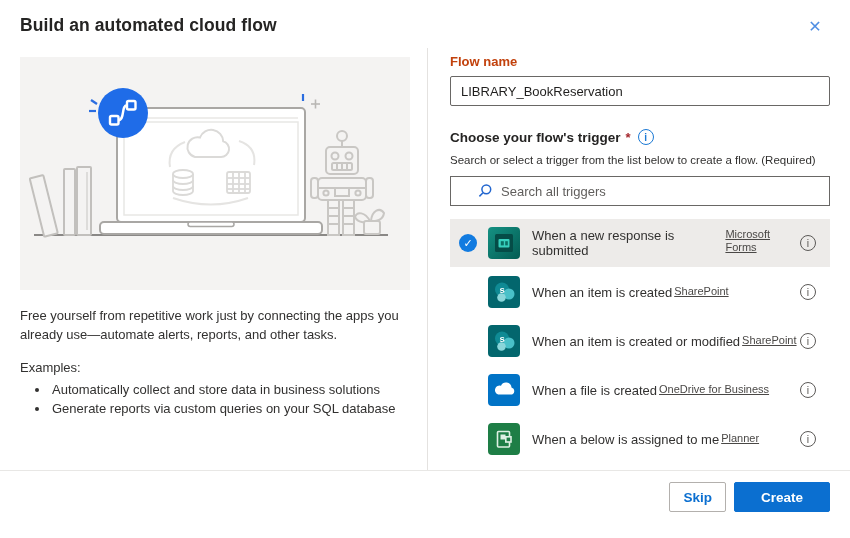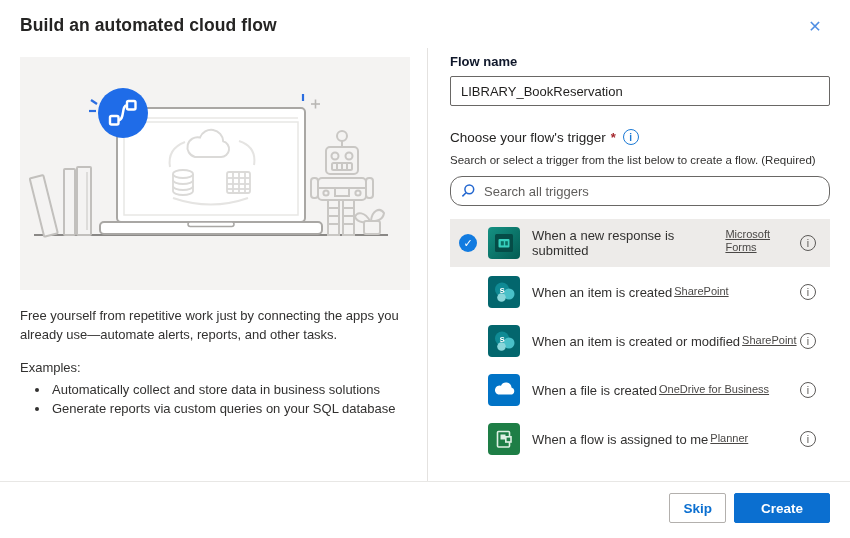--- a/index.html
+++ b/index.html
@@ -18,53 +18,53 @@
   .left-desc { margin-top:16px; font-size:13px; line-height:19px; color:#323130; }
   .examples-label { margin-top:15px; font-size:13px; line-height:18px; }
   .examples-list { margin-top:3px; padding-left:30px; font-size:13px; line-height:19px; }
   .examples-list li { padding-left:2px; }
 
   
   .v-divider { position:absolute; left:427px; top:48px; width:1px; height:437px; background:#e4e2e0; }
 
   
   .right-panel { position:absolute; left:450px; top:54px; width:380px; }
-  .field-label { font-size:13px; font-weight:700; color:#0f172a; }
+  .field-label { font-size:13px; font-weight:700; color:#c2410c; }
   .flow-name-input { margin-top:7px; width:380px; height:30px; border:1px solid #696765; border-radius:2px;
                      padding:12px 10px; font-size:13px; color:#201f1e; font-family:"Liberation Sans",sans-serif; background:#fff; }
   .trigger-head { margin-top:23px; display:flex; align-items:center; gap:7px; }
-  .trigger-label { font-size:13.5px; font-weight:400; color:#252423; }
+  .trigger-label { font-size:13.5px; font-weight:700; color:#252423; }
   .req-star { color:#a4262c; font-size:13px; font-weight:700; margin-left:-2px; }
   .info-circle { display:inline-flex; align-items:center; justify-content:center; width:16px; height:16px;
                  border-radius:50%; font-size:10px; font-weight:700; cursor:pointer; background:transparent; }
   .info-blue { border:1.4px solid #1b79d4; color:#1b79d4; }
   .info-gray { border:1.4px solid #5b5957; color:#5b5957; font-weight:400; font-size:10.5px; }
   .trigger-help { margin-top:9px; font-size:11.5px; color:#323130; }
-  .search-box { margin-top:10px; width:380px; height:30px; border:1px solid #696765; border-radius:12px;
-                display:flex; align-items:center; padding:0 9px; gap:8px; background:#fff; }
+  .search-box { margin-top:10px; width:380px; height:30px; border:1px solid #696765; border-radius:0;
+                display:flex; align-items:center; padding:0 26px; gap:8px; background:#fff; }
   .search-box input { flex:1; border:none; outline:none; font-size:13px; color:#201f1e; background:transparent;
                       font-family:"Liberation Sans",sans-serif; }
   .search-box input::placeholder { color:#605e5c; opacity:1; }
 
   
   .trigger-list { margin-top:13px; }
   .trigger-row { position:relative; width:380px; height:48px; display:flex; align-items:center;
                  padding:0 12px 0 9px; cursor:pointer; margin-bottom:1px; background:#fff; }
   .trigger-row.selected { background:#edebe9; }
   .check-col { width:29px; flex:none; display:flex; align-items:center; }
   .check-circle { width:18px; height:18px; border-radius:50%; background:#127be0; color:#fff; font-size:11px;
                   font-weight:700; display:flex; align-items:center; justify-content:center; }
   .tile { width:32px; height:32px; flex:none; margin-right:12px; }
   .trigger-text { flex:1; display:flex; gap:2px; min-width:0; }
   .trigger-title { font-size:13px; color:#323130; line-height:15px; }
   .trigger-service { font-size:11px; color:#4a4846; line-height:13px;text-decoration:underline; }
   .row-info { flex:none; margin-right:2px; }
 
   
-  .footer { position:absolute; left:0; bottom:4px; width:850px; height:53px; border-top:1px solid #e8e7e5;
+  .footer { position:absolute; left:0; bottom:15px; width:850px; height:53px; border-top:1px solid #e8e7e5;
             display:flex; align-items:center; justify-content:flex-end; gap:8px; padding-right:20px; background:#fff;padding-left:44px; }
   .btn { height:30px; border-radius:2px; font-size:13.5px; font-weight:700; cursor:pointer;
          font-family:"Liberation Sans",sans-serif; }
   .btn-skip { padding:0 13px; background:#fff; border:1px solid #b3b0ad; color:#0b6fd0; }
   .btn-create { padding:0 26px; background:#0b6fd0; border:1px solid #0b6fd0; color:#fff; }
   .btn-cancel { padding:0 21px; background:#fff; border:1px solid #b3b0ad; color:#201f1e; }
 </style>
 </head>
 <body>
 
@@ -269,21 +269,21 @@
 
       <div class="trigger-row">
         <span class="check-col"></span>
         <svg class="tile" viewBox="0 0 32 32">
           <rect width="32" height="32" rx="4" fill="#1e7e46"></rect>
           <rect x="9.5" y="8.5" width="12" height="15.5" rx="1" fill="none" stroke="#dff1e4" stroke-width="1.6"></rect>
           <rect x="12.5" y="11.5" width="5" height="5" fill="#dff1e4"></rect>
           <rect x="17.8" y="13.8" width="5.2" height="5.2" fill="#1e7e46" stroke="#dff1e4" stroke-width="1.6"></rect>
         </svg>
         <div class="trigger-text">
-          <span class="trigger-title">When a flow is assigned to me</span>
+          <span class="trigger-title">When a below is assigned to me</span>
           <span class="trigger-service">Planner</span>
         </div>
         <span class="info-circle info-gray row-info">i</span>
       </div>
 
     </div>
   </div>
 
   <div class="footer">
     <button class="btn btn-skip">Skip</button>

